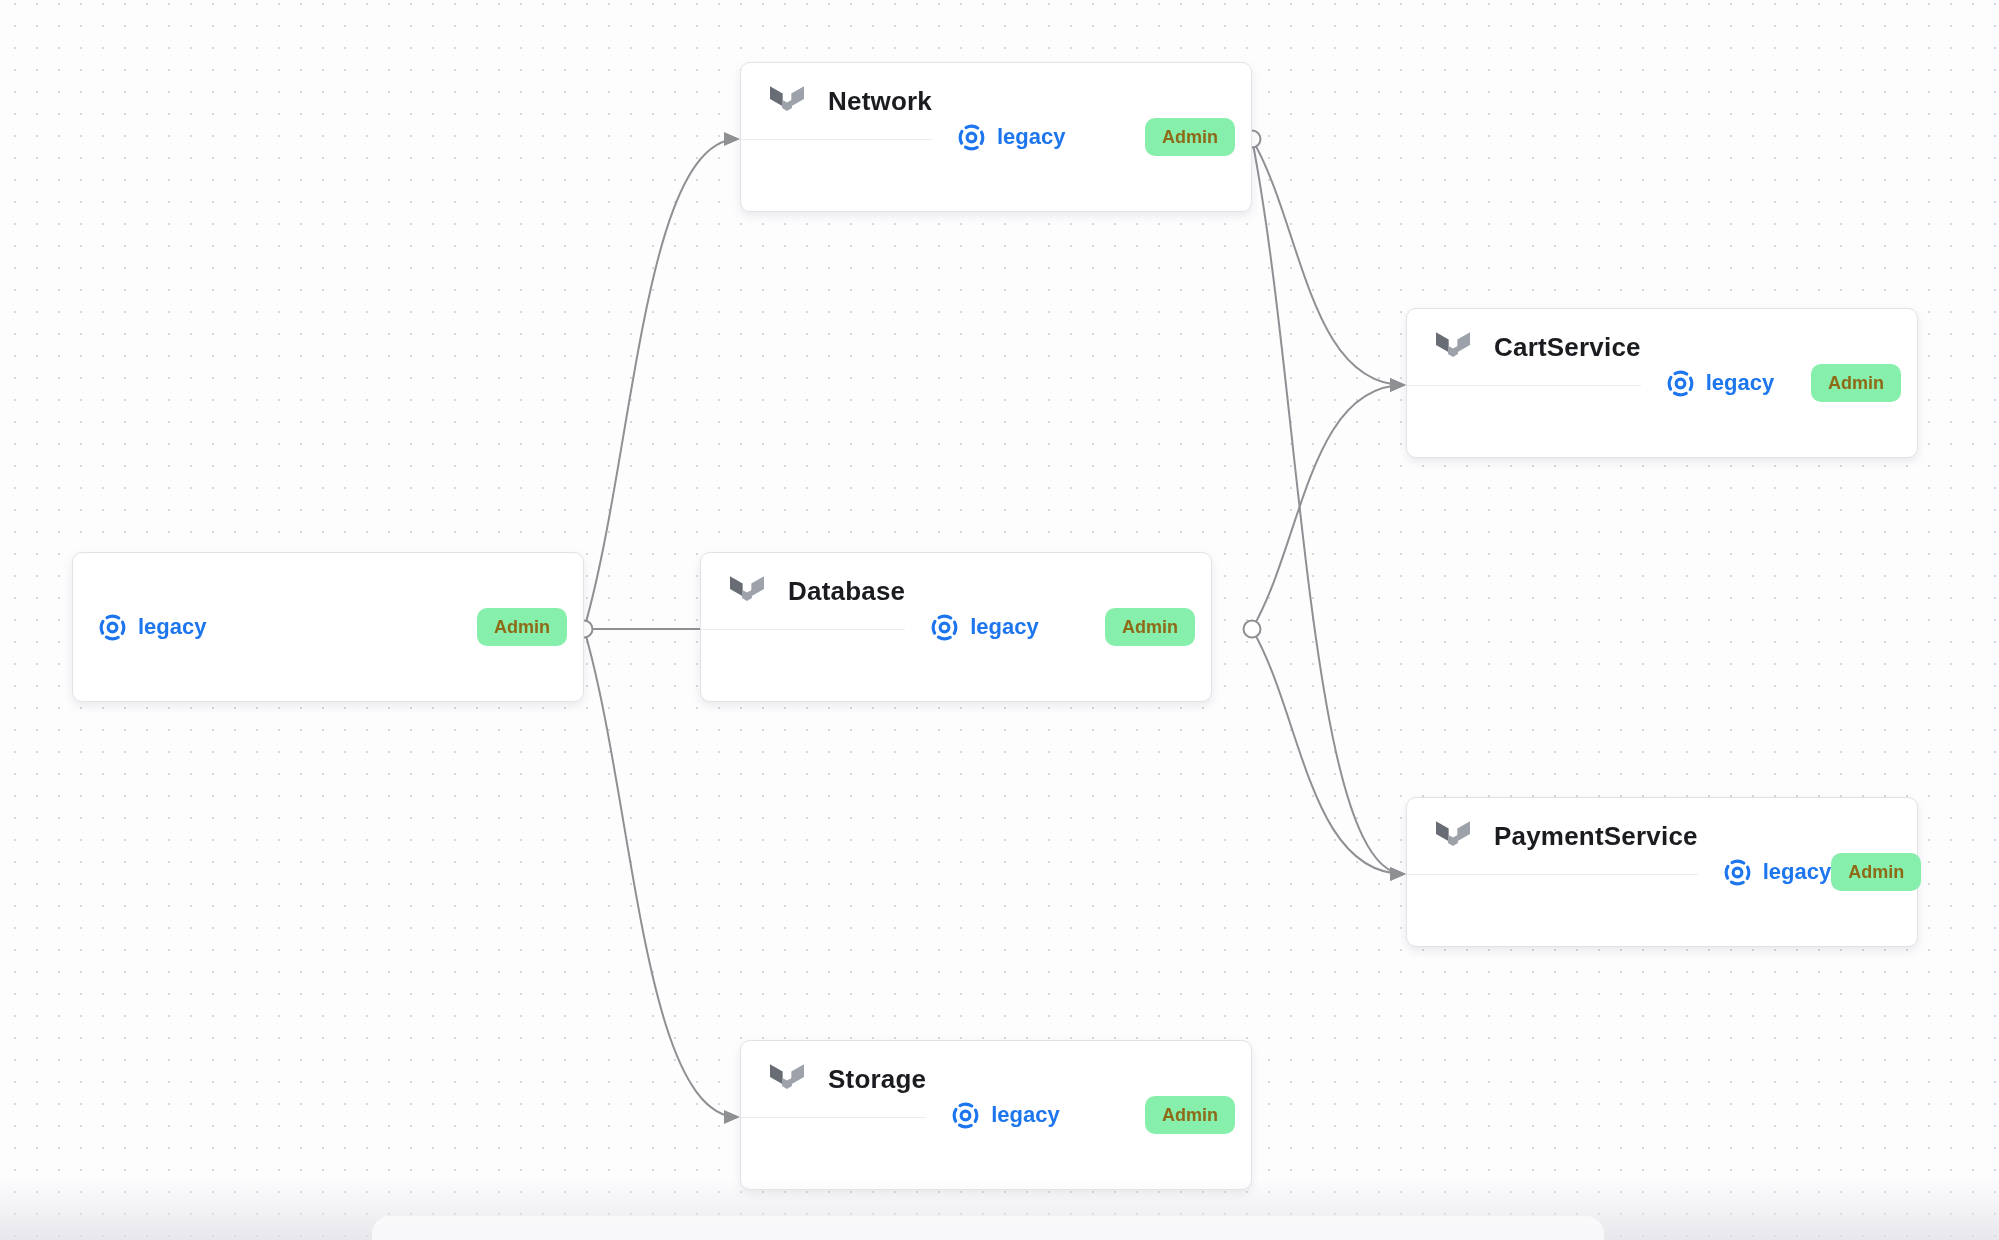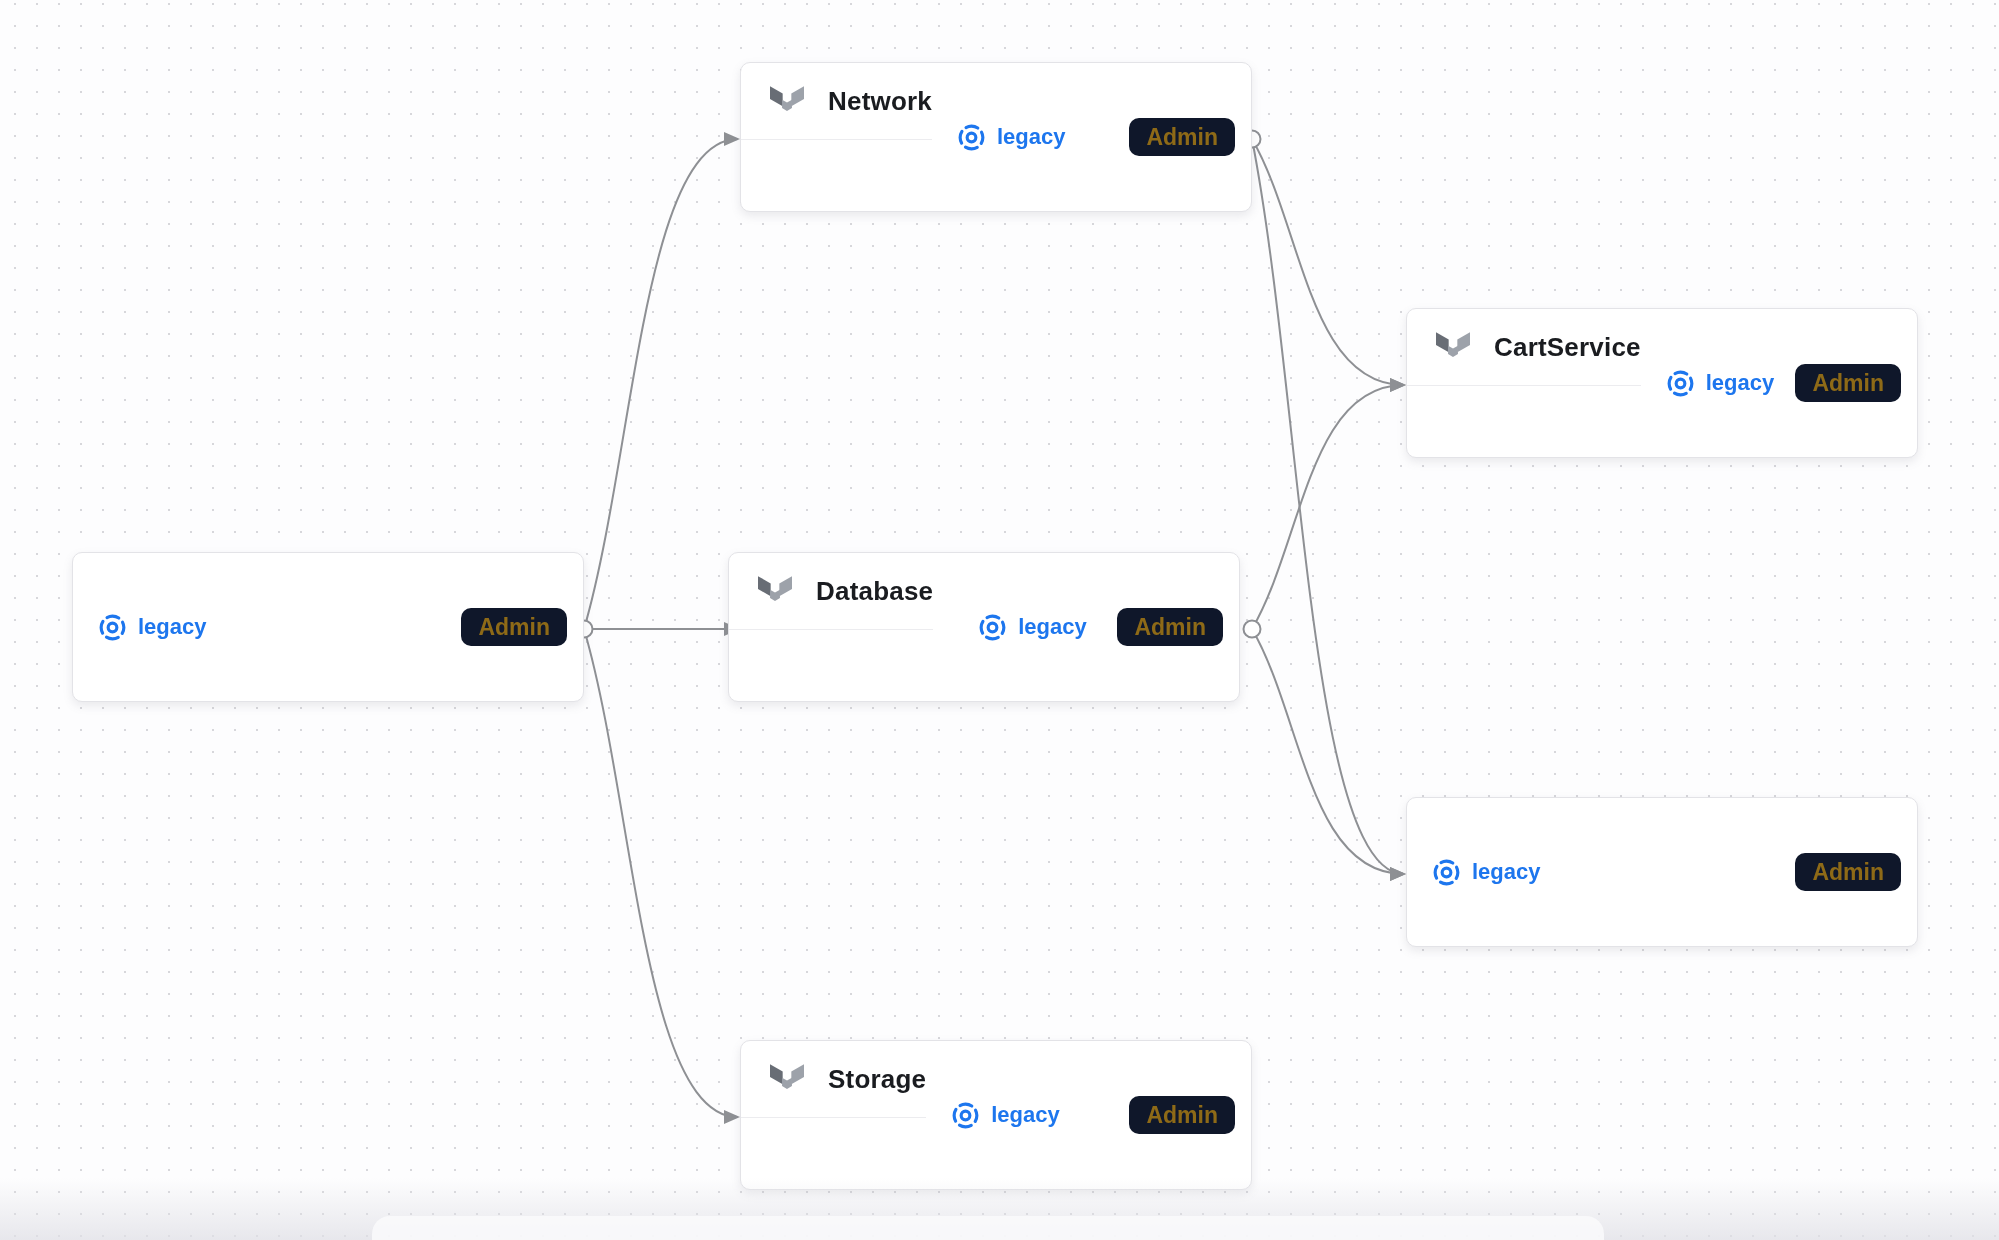--- a/index.html
+++ b/index.html
@@ -79,23 +79,23 @@
     height: 29px;
     display: inline-flex;
   }
   .project-name {
     font-size: 22px;
     font-weight: 600;
     color: #1d76ee;
   }
   .badge {
     margin-left: auto;
-    background: #0f172a;
+    background: #86efac;
     color: #8e6a17;
-    font-size: 23px;
+    font-size: 18px;
     font-weight: 700;
     line-height: 38px;
     height: 38px;
     padding: 0 17px;
     border-radius: 10px;
   }
 
   .bottom-fade {
     position: absolute;
     left: 0;
@@ -174,21 +174,21 @@
           <circle cx="12" cy="12" r="3.6" fill="none" stroke="#1d76ee" stroke-width="2.6"></circle>
           <circle cx="12" cy="12" r="9.4" fill="none" stroke="#1d76ee" stroke-width="2.6" stroke-linecap="round" stroke-dasharray="10.2 4.6" stroke-dashoffset="5.1"></circle>
         </svg>
       </span>
       <span class="project-name">legacy</span>
     </span>
     <span class="badge">Admin</span>
   </div>
 </div>
 
-<div class="node" style="left: 728px; top: 552px; gap: 20px;">
+<div class="node" style="left: 700px; top: 552px;">
   <div class="node-header">
     <span class="tf-icon">
       <svg width="38" height="34" viewBox="0 0 24 22">
         <polygon points="1,1.4 9.2,6.1 9.2,14.4 1,9.7" fill="#686d75"></polygon>
         <polygon points="23,1.4 14.8,6.1 14.8,14.4 23,9.7" fill="#9da2aa"></polygon>
         <polygon points="8.8,10.2 12,12 15.2,10.2 15.2,15.6 12,17.4 8.8,15.6" fill="#9da2aa"></polygon>
       </svg>
     </span>
     <span class="node-title">Database</span>
   </div>
@@ -250,20 +250,30 @@
           <circle cx="12" cy="12" r="9.4" fill="none" stroke="#1d76ee" stroke-width="2.6" stroke-linecap="round" stroke-dasharray="10.2 4.6" stroke-dashoffset="5.1"></circle>
         </svg>
       </span>
       <span class="project-name">legacy</span>
     </span>
     <span class="badge">Admin</span>
   </div>
 </div>
 
 <div class="node" style="left: 1406px; top: 797px;">
+  <div class="node-header">
+    <span class="tf-icon">
+      <svg width="38" height="34" viewBox="0 0 24 22">
+        <polygon points="1,1.4 9.2,6.1 9.2,14.4 1,9.7" fill="#686d75"></polygon>
+        <polygon points="23,1.4 14.8,6.1 14.8,14.4 23,9.7" fill="#9da2aa"></polygon>
+        <polygon points="8.8,10.2 12,12 15.2,10.2 15.2,15.6 12,17.4 8.8,15.6" fill="#9da2aa"></polygon>
+      </svg>
+    </span>
+    <span class="node-title">PaymentService</span>
+  </div>
   <div class="node-body">
     <span class="project-link">
       <span class="project-icon">
         <svg width="29" height="29" viewBox="0 0 24 24">
           <circle cx="12" cy="12" r="3.6" fill="none" stroke="#1d76ee" stroke-width="2.6"></circle>
           <circle cx="12" cy="12" r="9.4" fill="none" stroke="#1d76ee" stroke-width="2.6" stroke-linecap="round" stroke-dasharray="10.2 4.6" stroke-dashoffset="5.1"></circle>
         </svg>
       </span>
       <span class="project-name">legacy</span>
     </span>

